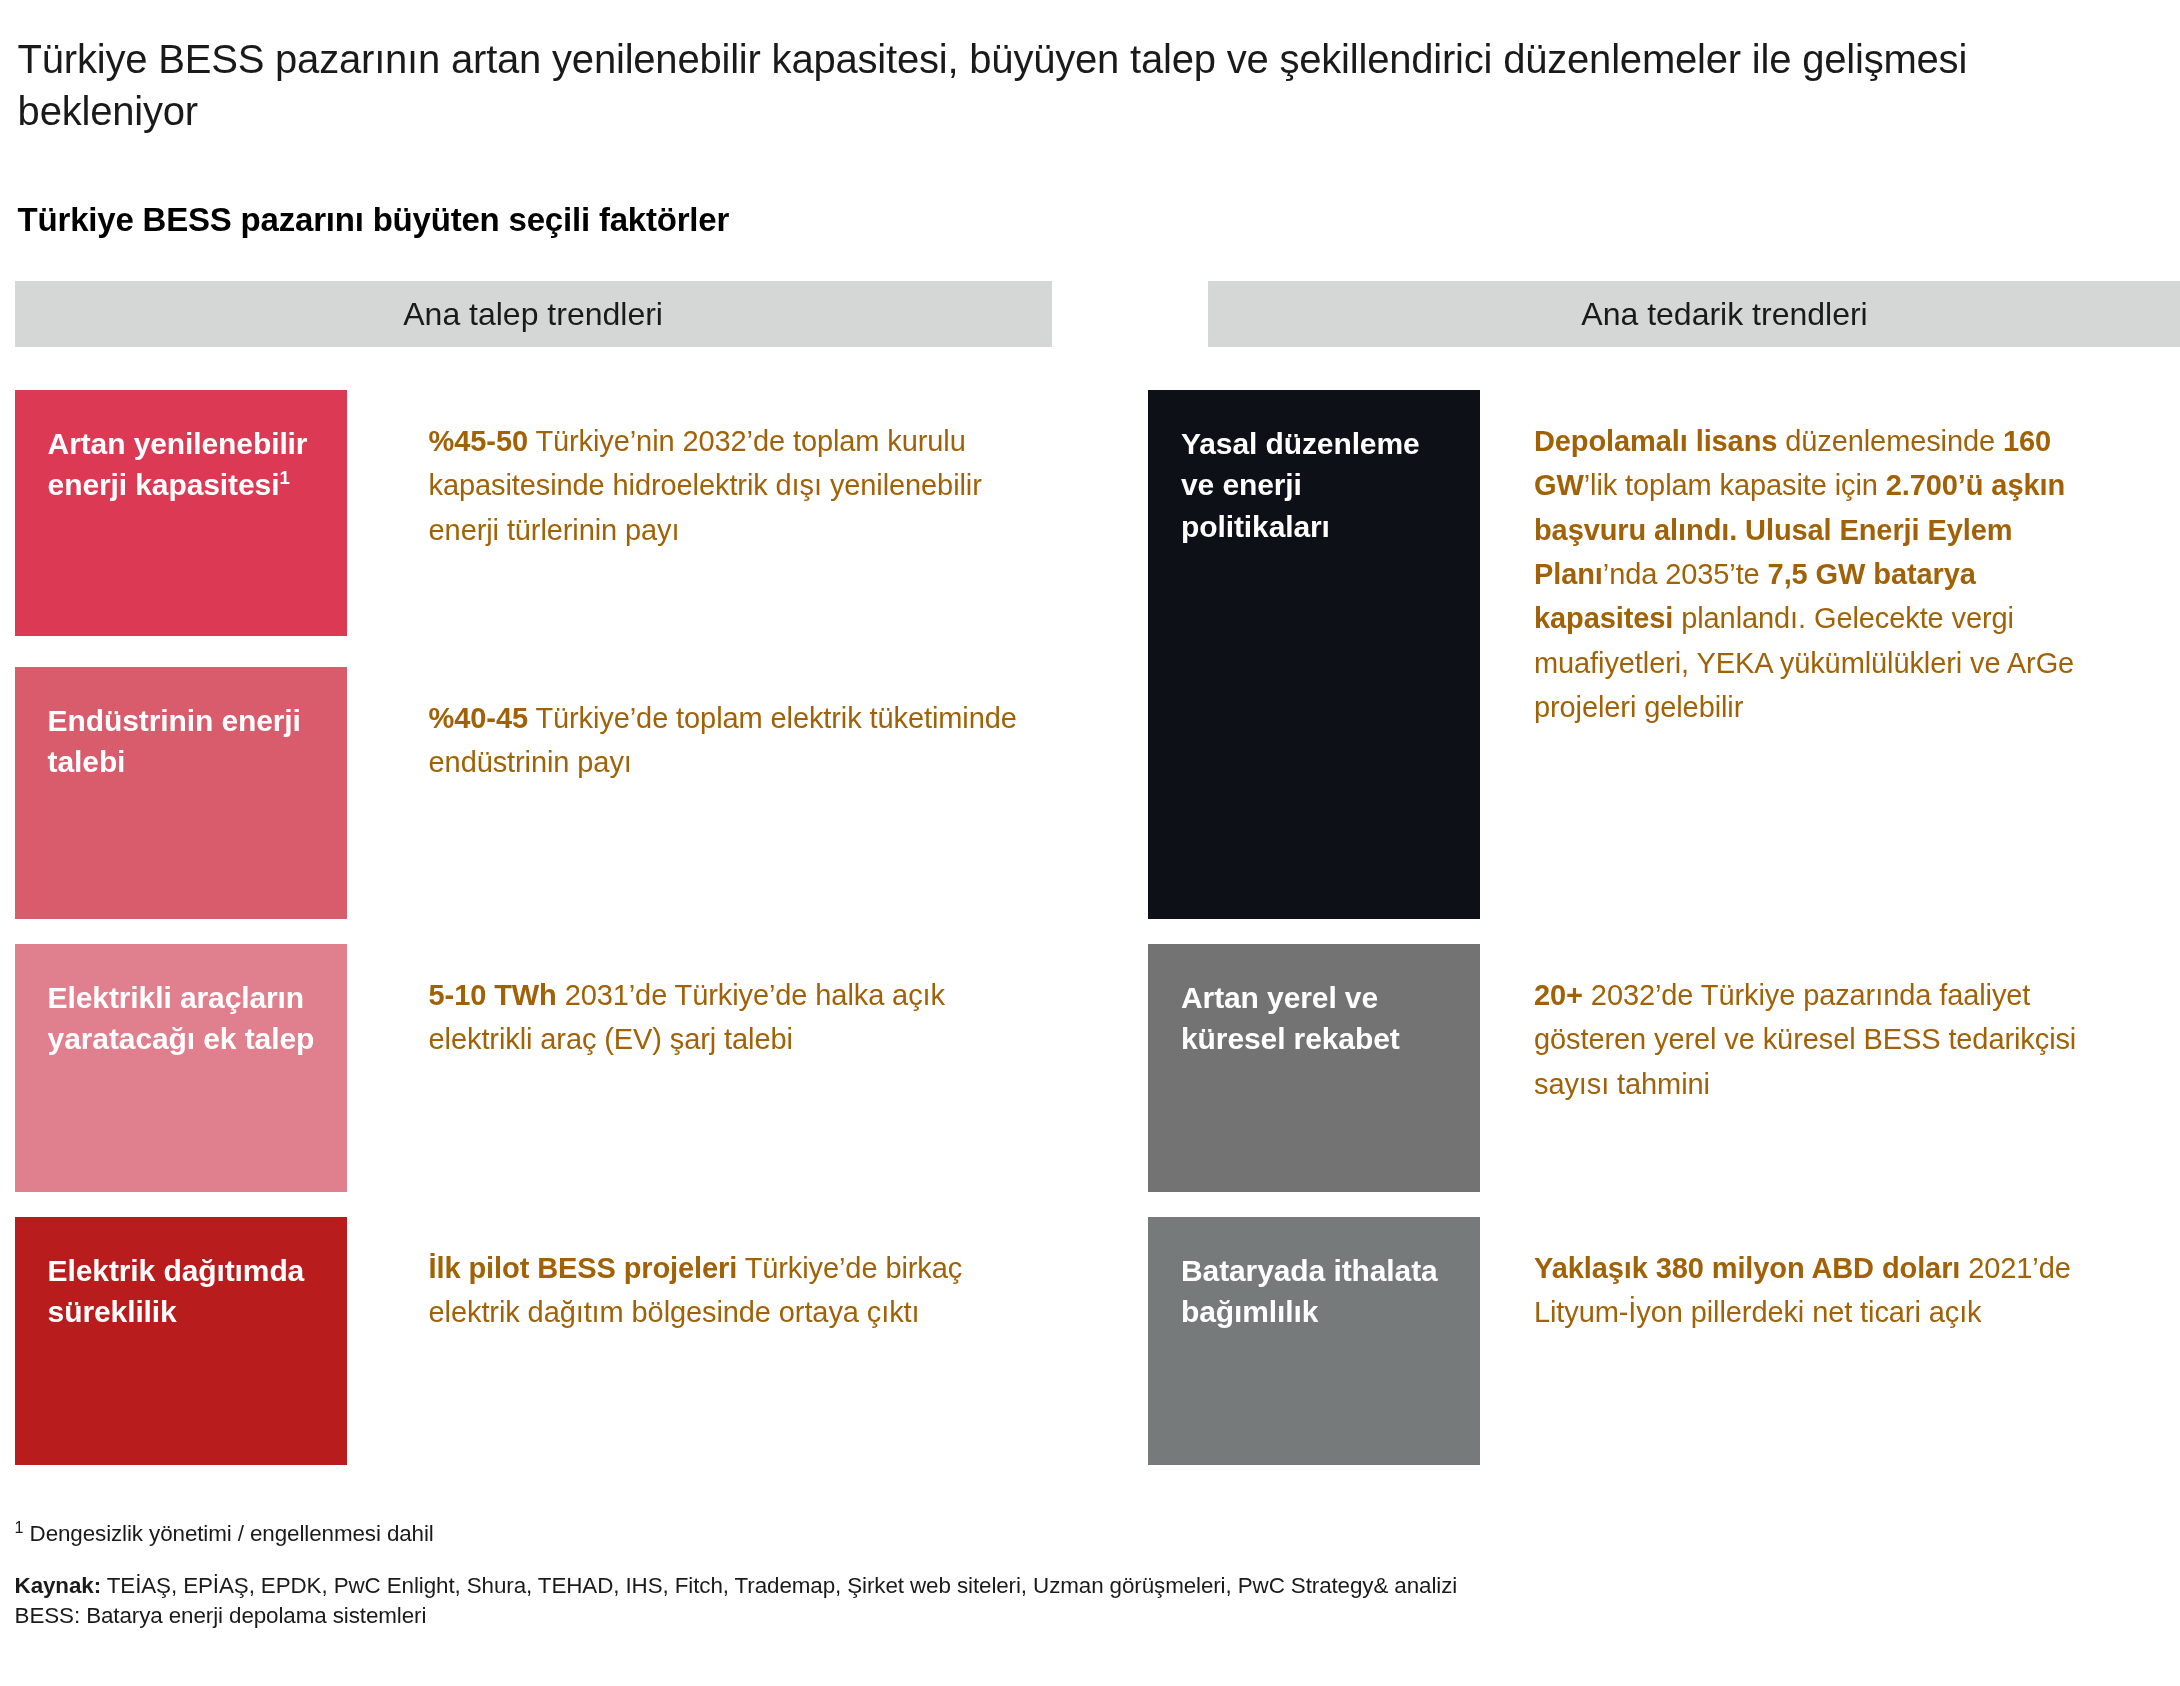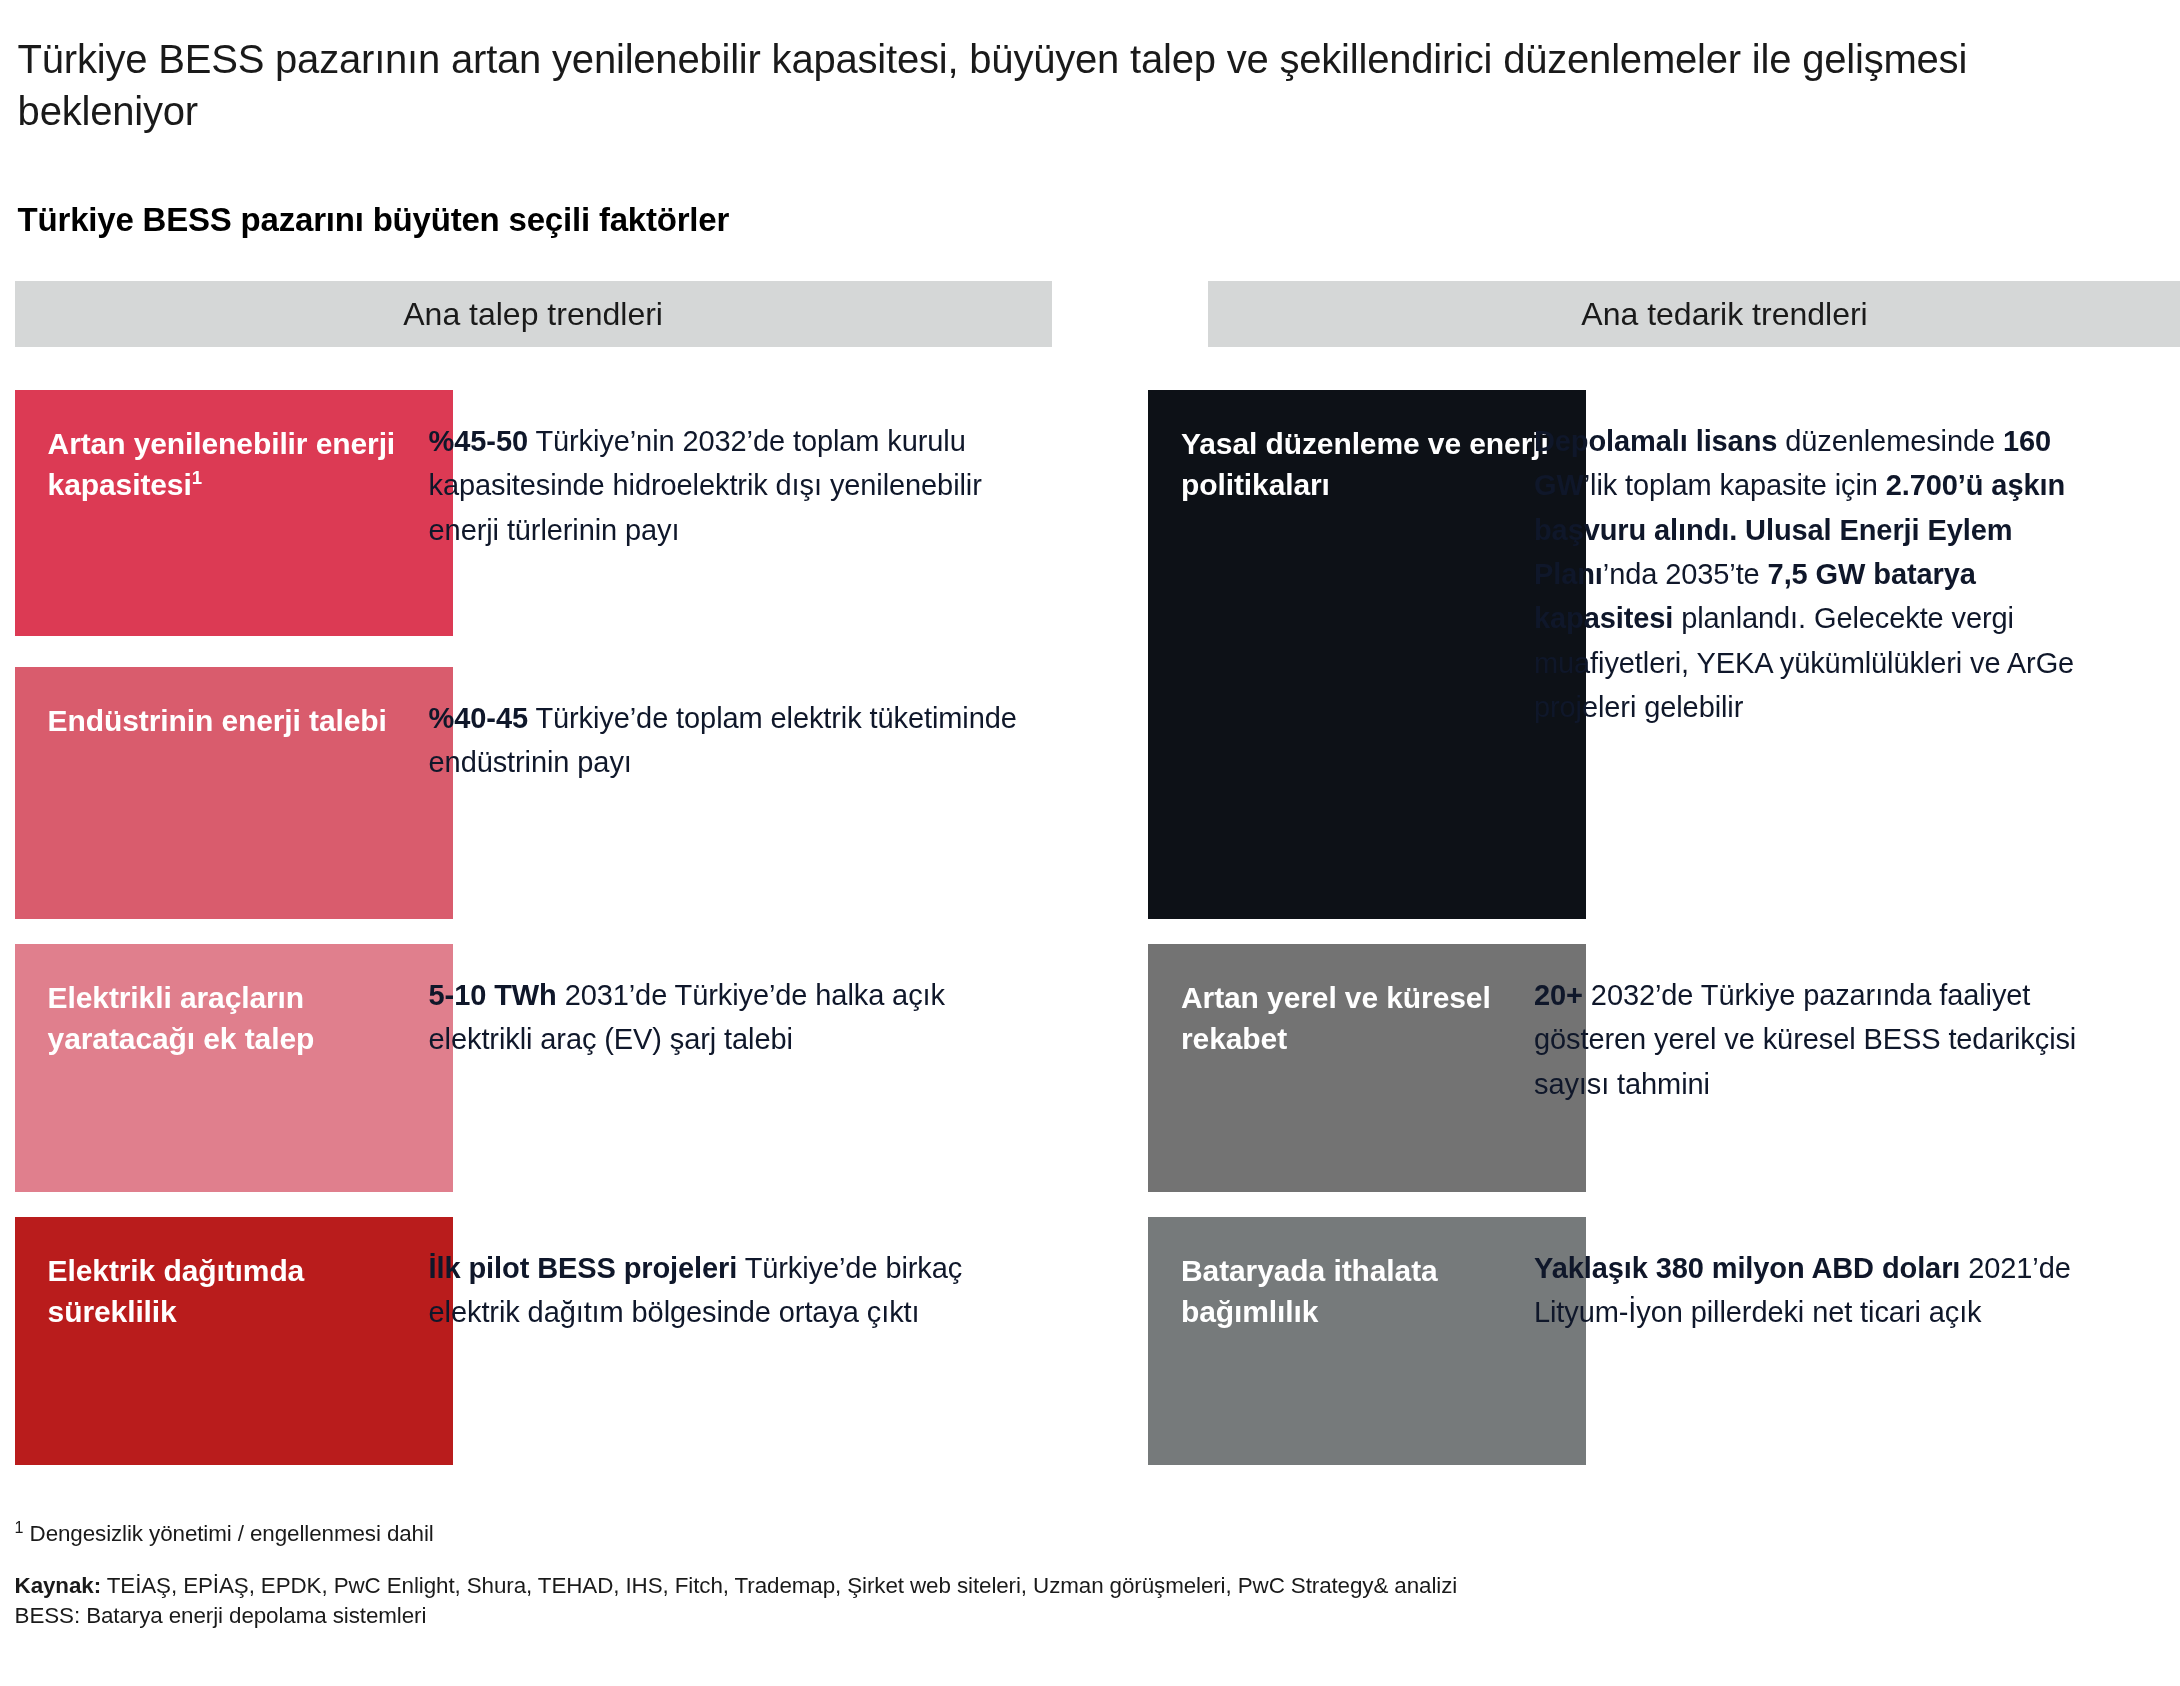--- a/index.html
+++ b/index.html
@@ -61,21 +61,21 @@
     position: absolute;
     display: block;
   }
   .row-left  { left: 14.6px;   width: 1037px; }
   .row-right { left: 1148px; width: 1033px; }
 
   .chip {
     position: absolute;
     left: 0;
     top: 0;
-    width: 438px;
+    width: 332px;
     box-sizing: border-box;
     padding: 33px 29px 19.5px 33px;
     color: #ffffff;
     font-weight: 700;
     font-size: 30px;
     line-height: 1.38;
     letter-spacing: -0.1px;
   }
   .chip sup {
     font-size: 0.62em;
@@ -83,21 +83,21 @@
     line-height: 0;
   }
 
   .desc {
     position: absolute;
     top: 29px;
     left: 414px;
     width: 605px;
     font-size: 29px;
     line-height: 1.53;
-    color: #0f172a;
+    color: #a16207;
     letter-spacing: -0.1px;
   }
   .row-right .desc {
     left: 386px;
     width: 585px;
   }
   .desc b { font-weight: 700; }
 
   
   #footnotes {

